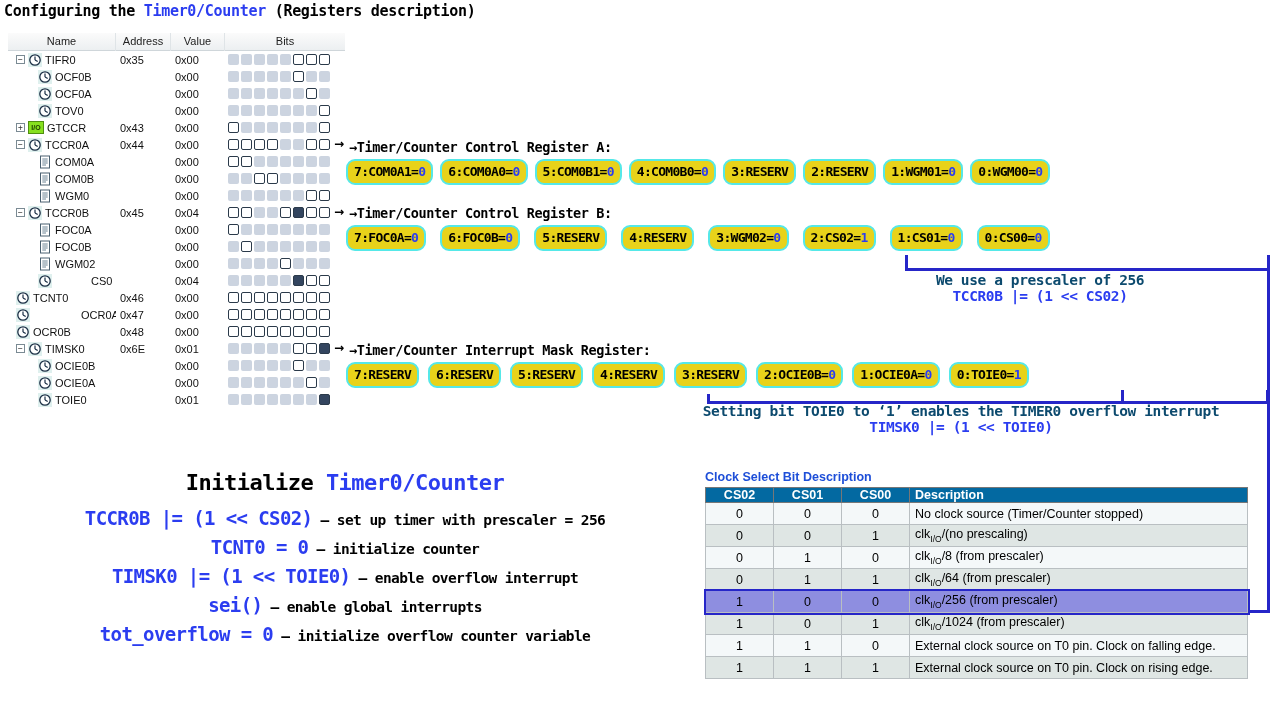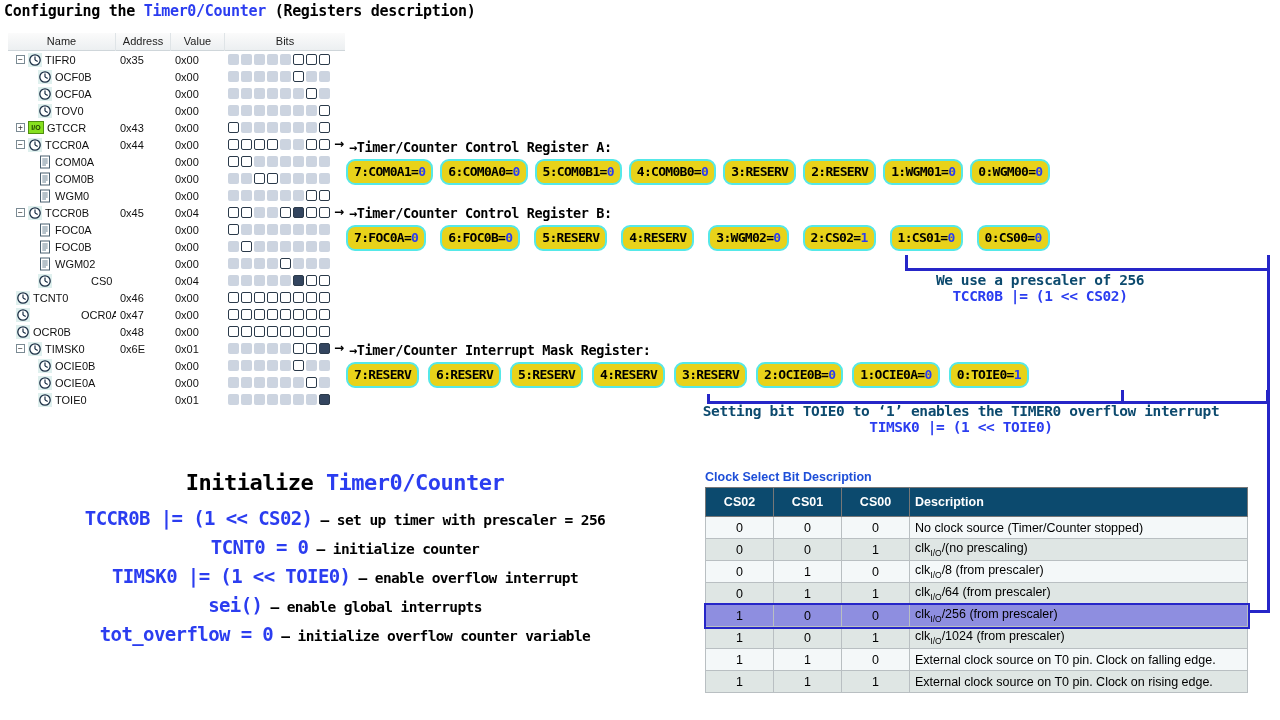--- a/index.html
+++ b/index.html
@@ -124,22 +124,22 @@
   .codeline .code { color:#2b3df0; font-size:19px; font-weight:bold; }
   .codeline .desc { color:#000; font-size:14.5px; font-weight:bold; }
 
   
   #cstab { position:absolute; left:705px; top:470px; width:543px; }
   #cscap { font-size:12.5px; font-weight:bold; color:#1d4ed8; margin-bottom:3px;
            font-family:"Liberation Sans", sans-serif;}
   #cstable { border-collapse:collapse; width:543px;
              font-family:"Liberation Sans", sans-serif; font-size:12.5px; }
   #cstable th {
-    background:#0c4a6e; color:#ffffff; font-weight:bold;
-    height:29px; border:1px solid #777; padding:0 5px;
+    background:#0369a1; color:#ffffff; font-weight:bold;
+    height:15px; border:1px solid #777; padding:0 5px;
   }
   #cstable th.b { width:68px; text-align:center; }
   #cstable th.d { text-align:left; }
   #cstable td { height:22px; border:1px solid #b9bfc2; padding:0 5px; color:#000;}
   #cstable td.b { text-align:center; }
   #cstable tr.odd  td { background:#f4f8f9; }
   #cstable tr.even td { background:#dfe6e4; }
   #cstable tr.sel td { background:#8e8ee0; }
   #cstable tr.sel { outline:2px solid #2626c8; }
   .sub { font-size:8.5px; vertical-align:sub; }

